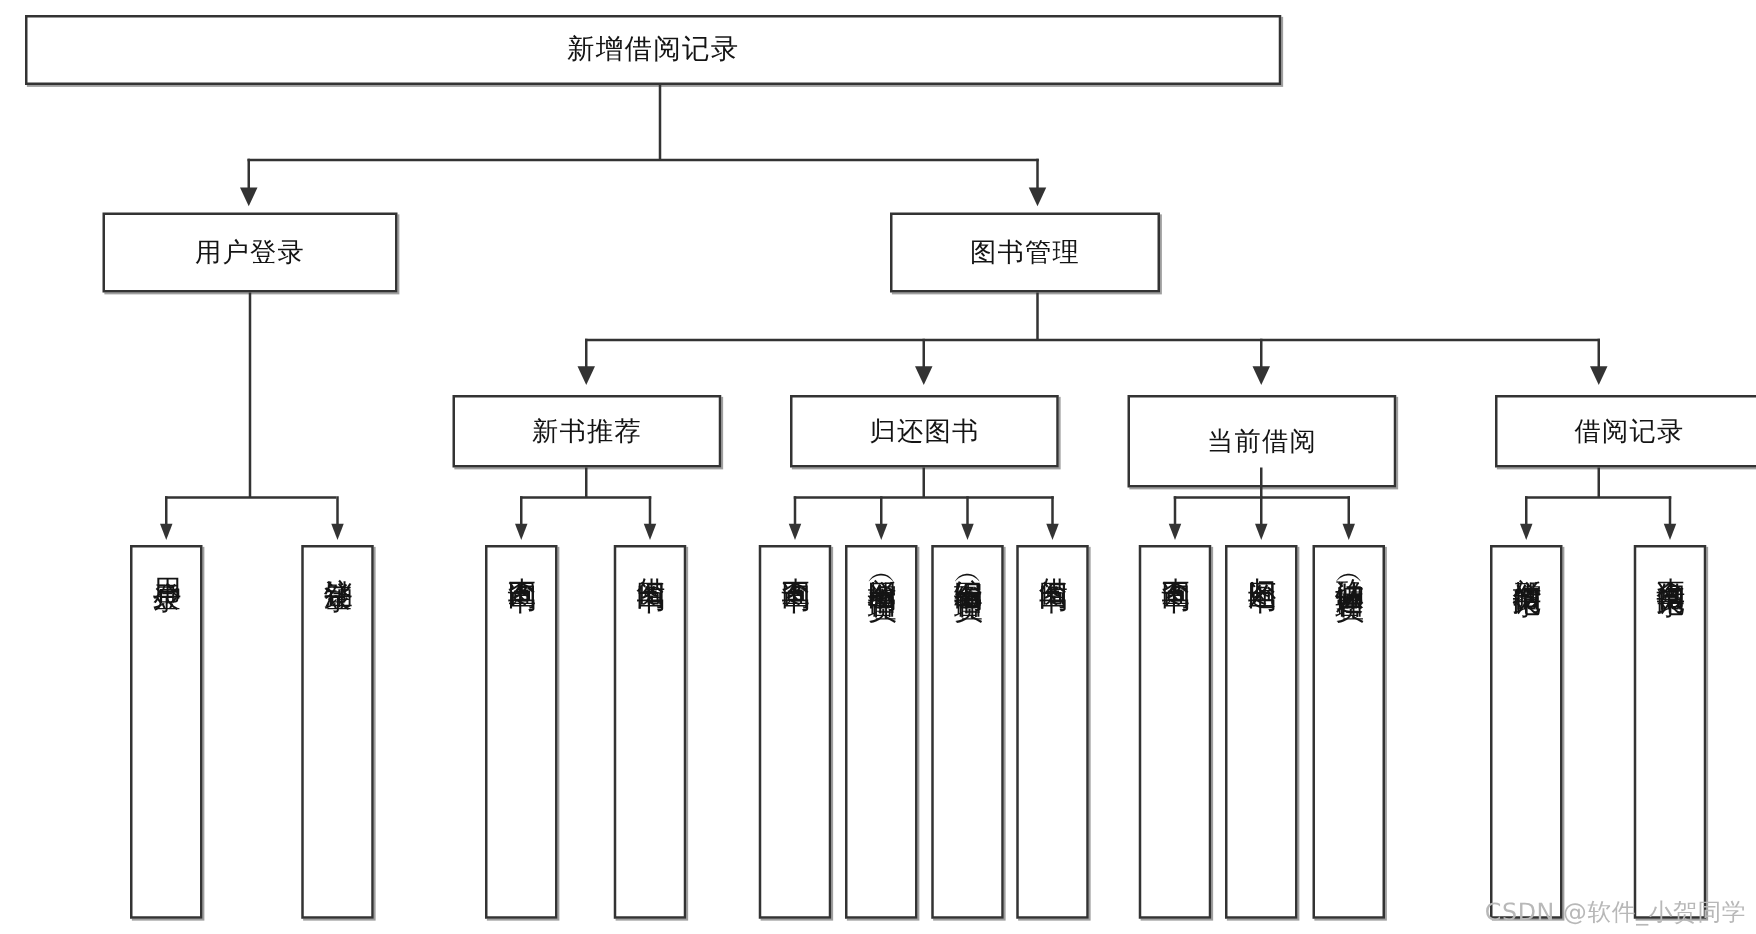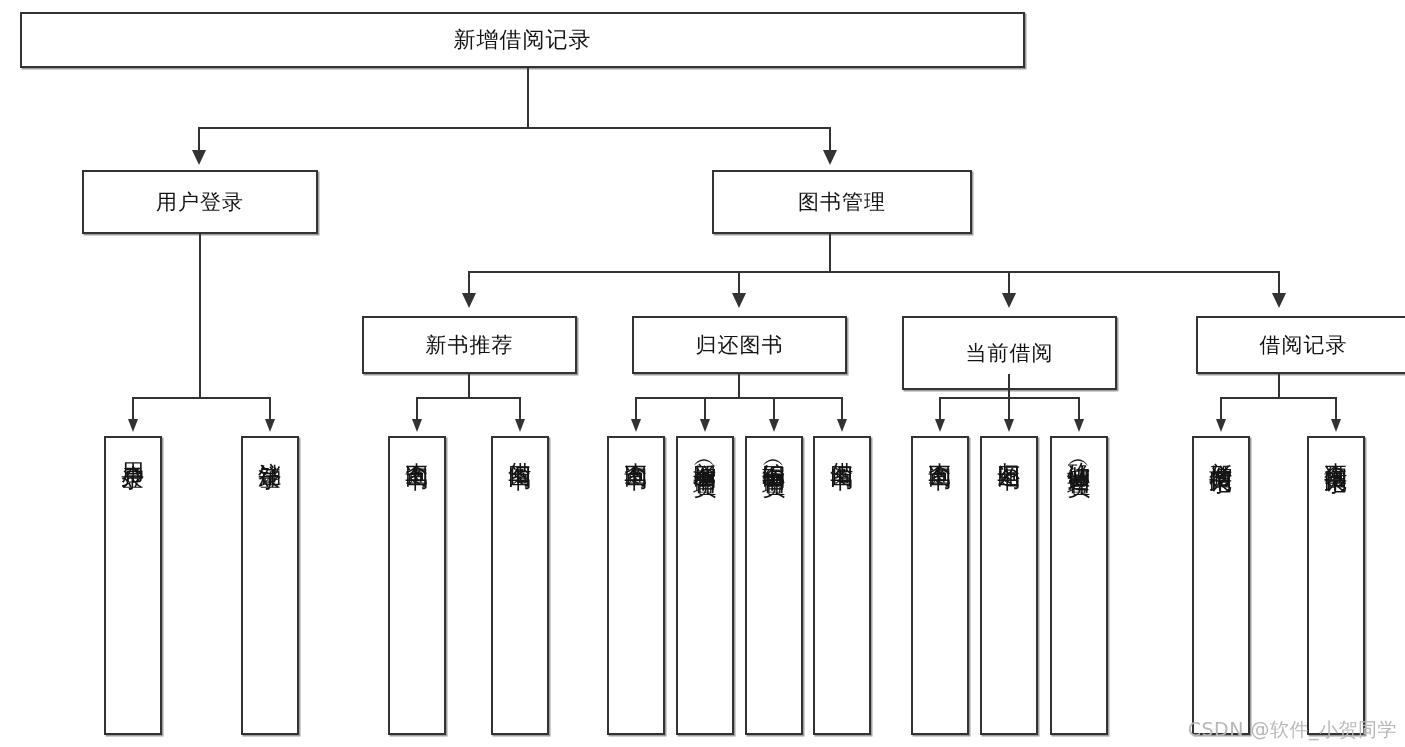--- a/index.html
+++ b/index.html
@@ -97,21 +97,21 @@
 
   <div class="vline" style="left:198px; top:127px; width:2px; height:26px;"></div>
   <div class="arrow" style="left:192px; top:150px;"></div>
   <div class="vline" style="left:829px; top:127px; width:2px; height:26px;"></div>
   <div class="arrow" style="left:823px; top:150px;"></div>
 
   <div class="node" style="left:82px; top:170px; width:236px; height:64px;">
     <span class="lbl">用户登录</span>
   </div>
 
-  <div class="node" style="left:712px; top:170px; width:260px; height:64px;">
+  <div class="node" style="left:712px; top:170px; width:216px; height:64px;">
     <span class="lbl">图书管理</span>
   </div>
 
   <div class="vline" style="left:199px; top:234px; width:2px; height:164px;"></div>
   <div class="hline" style="left:132px; top:397px; width:137px; height:2px;"></div>
   <div class="vline" style="left:132px; top:397px; width:2px; height:24px;"></div>
   <div class="arrow slim" style="left:128px; top:419px;"></div>
   <div class="vline" style="left:269px; top:397px; width:2px; height:24px;"></div>
   <div class="arrow slim" style="left:265px; top:419px;"></div>
 

